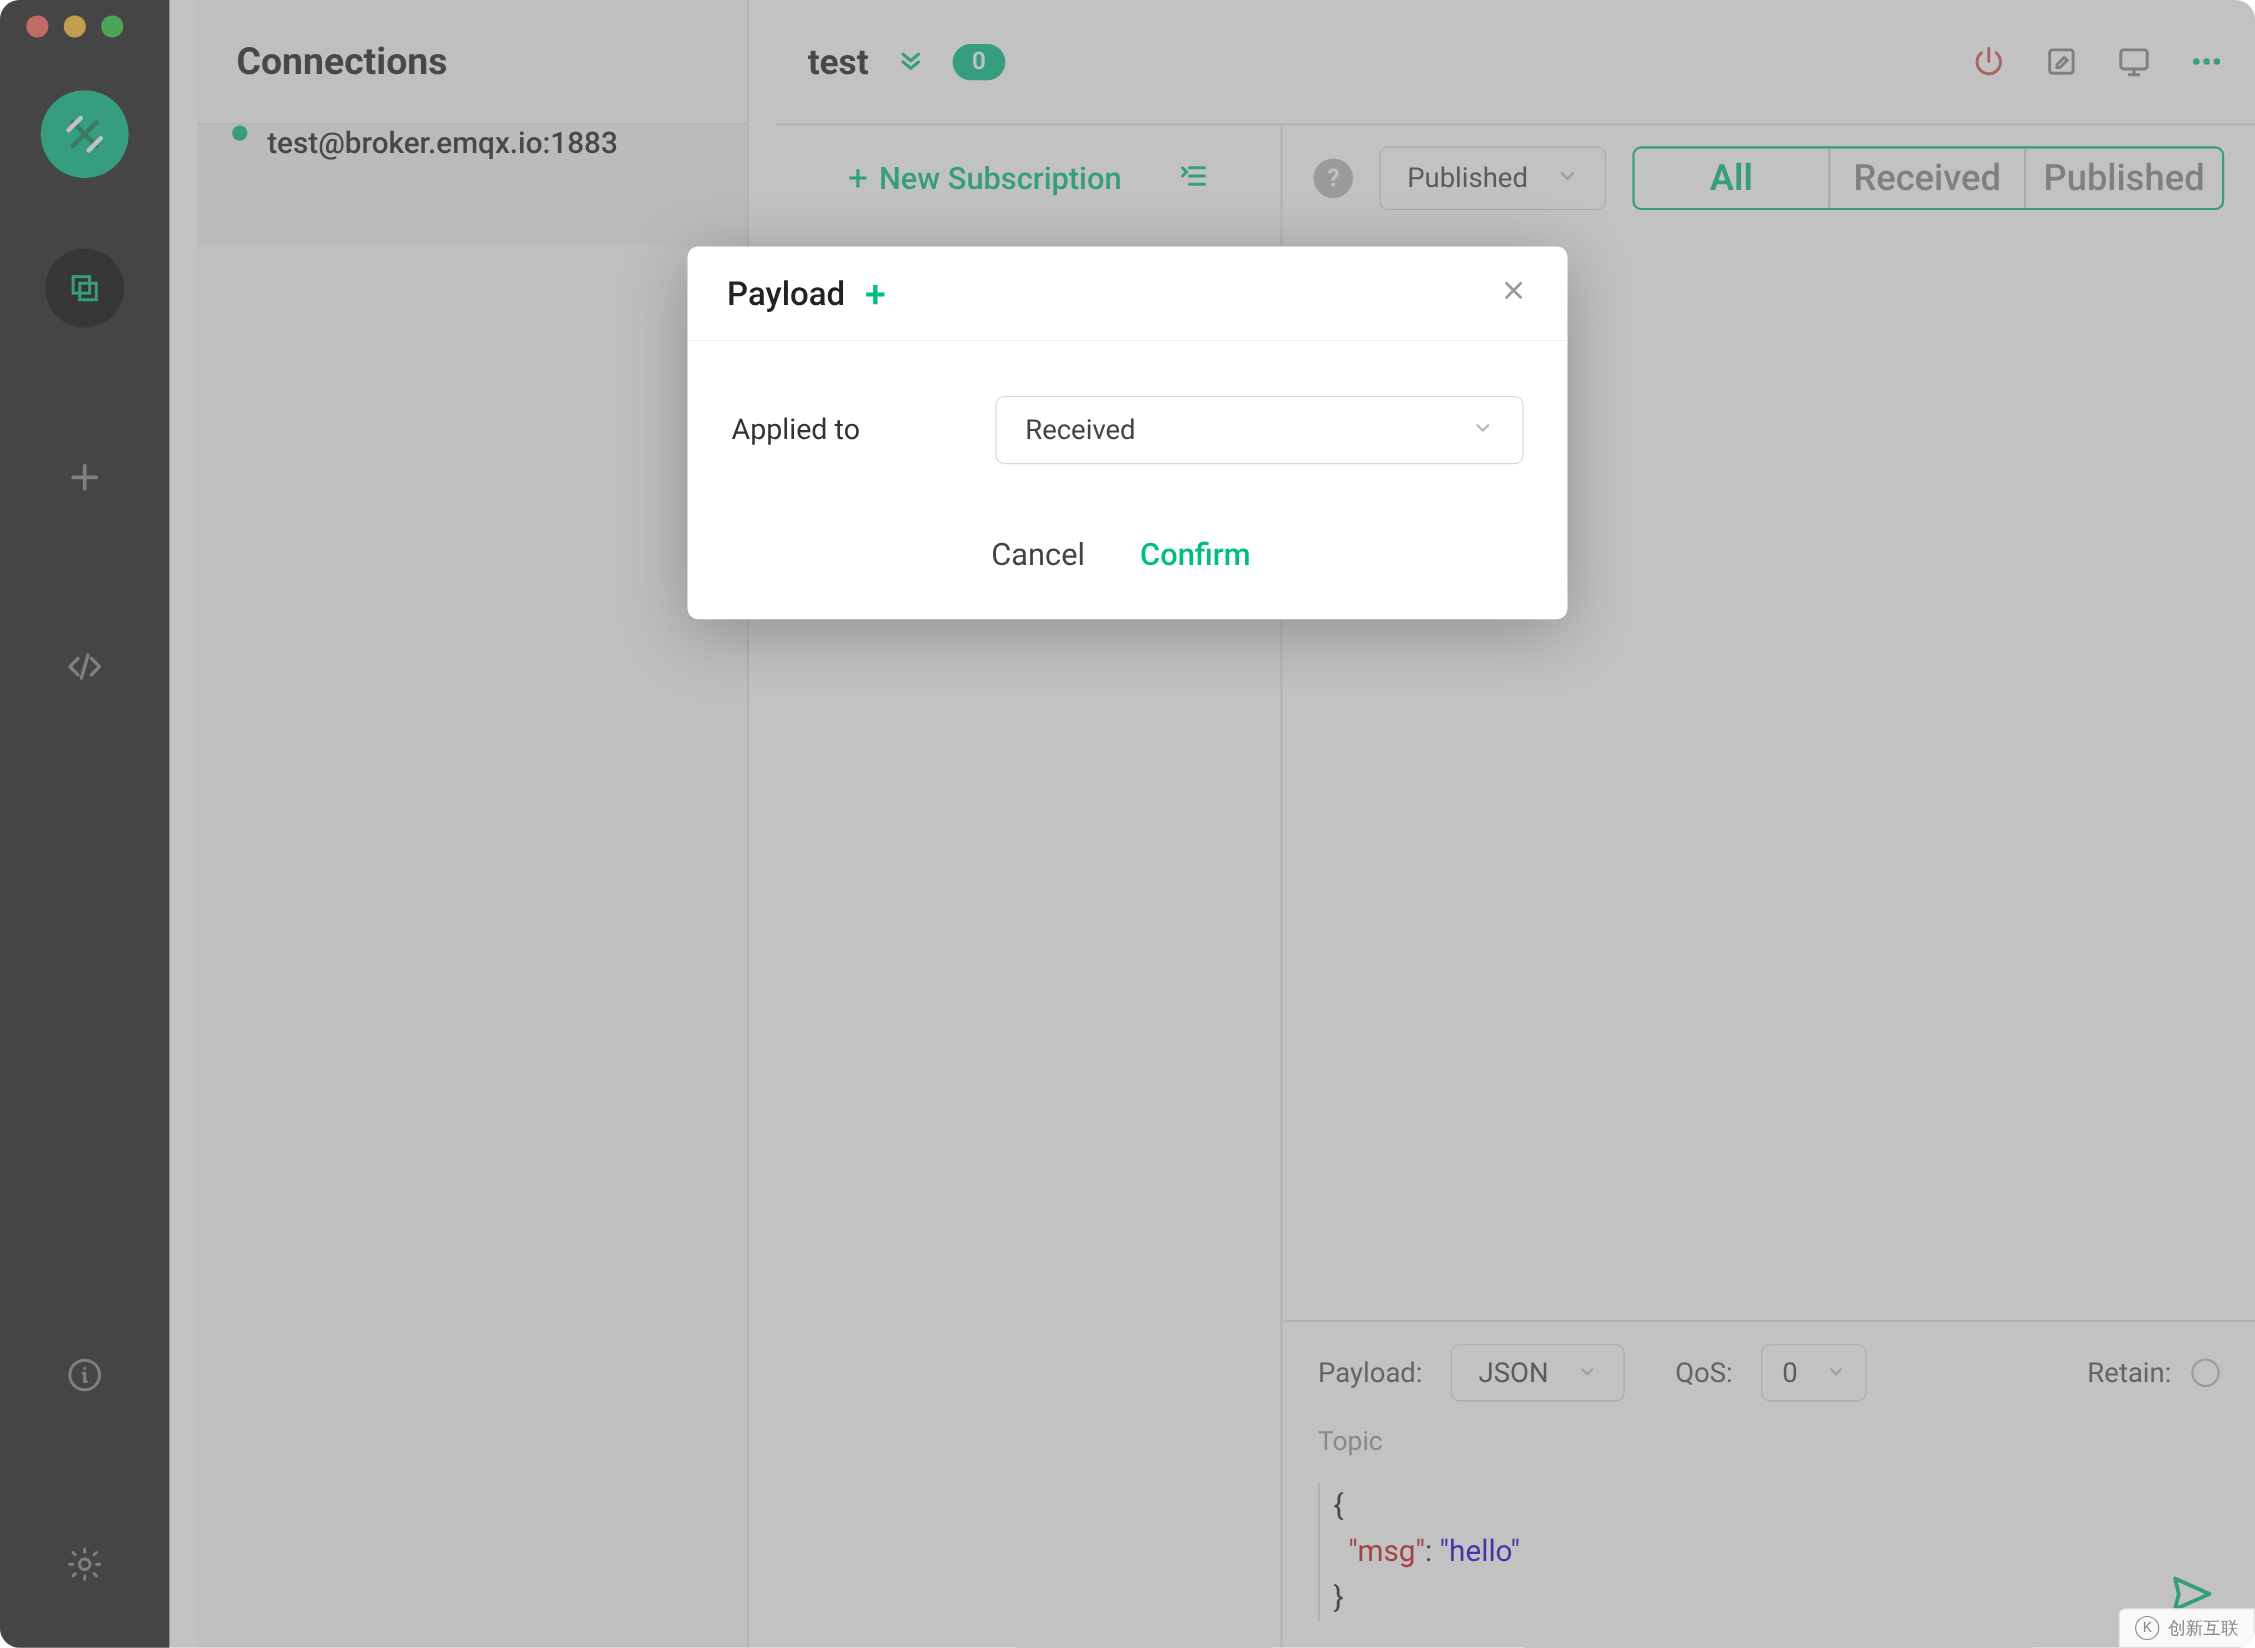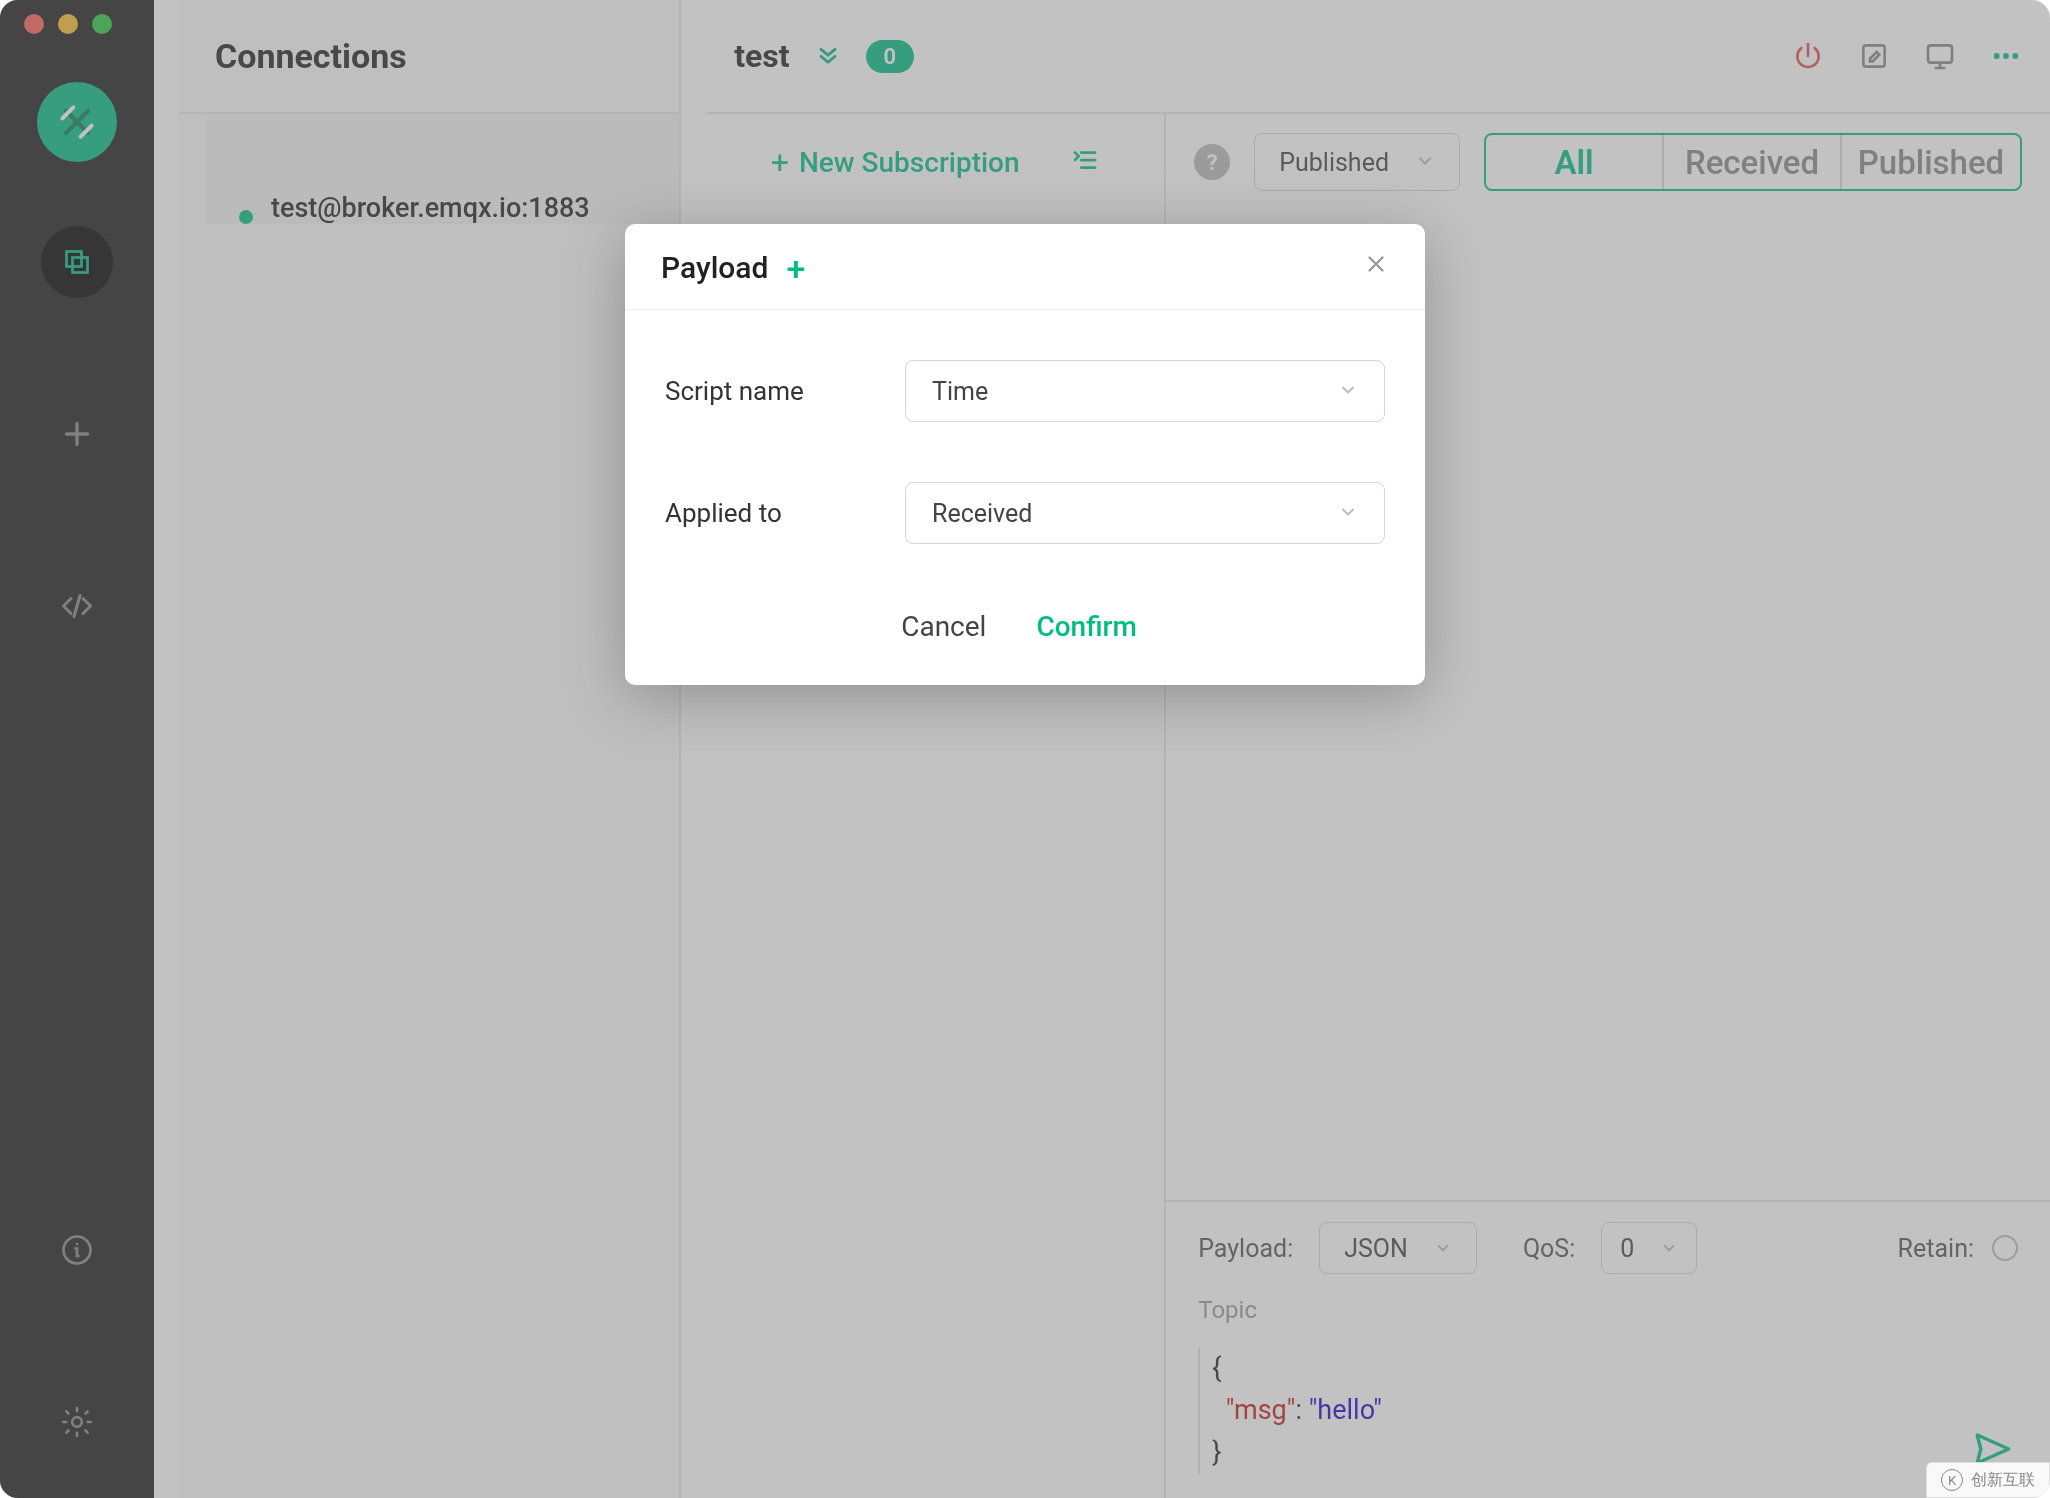--- a/index.html
+++ b/index.html
@@ -44,22 +44,22 @@
   background: #fafafa;
   border-right: 2px solid #e6e6e6;
   display: flex; flex-direction: column;
 }
 .conn-header {
   height: 114px; display: flex; align-items: center;
   padding: 0 36px; font-size: 34px; font-weight: 700; color: #222;
   border-bottom: 2px solid #e6e6e6;
 }
 .conn-item {
-  height: 110px; display: flex; align-items: flex-end; gap: 18px;
-  padding: 0 32px; background: #f2f2f2; margin-left: 28px;
+  height: 110px; display: flex; align-items: flex-start; gap: 18px;
+  padding: 0 32px; background: #f2f2f2;
 }
 .dot { width: 14px; height: 14px; border-radius: 50%; background: #00be83; }
 .conn-name { font-size: 27px; color: #222; font-weight: 500; }
 
 
 .main { flex: 1; display: flex; flex-direction: column; height: 100%; background: #fff; }
 
 .top-bar {
   height: 114px; display: flex; align-items: center;
   padding: 0 28px; border-bottom: 2px solid #e6e6e6;
@@ -359,31 +359,20 @@
           <span class="dlg-add">+</span>
         </div>
         <span class="dlg-close">
           <svg width="26" height="26" viewBox="0 0 24 24" fill="none" stroke="currentColor" stroke-width="2.2">
               <path d="M6 6l12 12M18 6L6 18" stroke-linecap="round"></path>
             </svg>
         </span>
       </div>
       <div class="dlg-body">
         <div class="form-row">
-          <span class="form-label">Script name</span>
-          <div class="form-select">
-            <span>Time</span>
-            <span class="caret" style="color:#bbb">
-              <svg width="20" height="20" viewBox="0 0 24 24" fill="none" stroke="currentColor" stroke-width="2.4">
-                  <path d="M6 9l6 6 6-6" stroke-linecap="round" stroke-linejoin="round"></path>
-                </svg>
-            </span>
-          </div>
-        </div>
-        <div class="form-row">
           <span class="form-label">Applied to</span>
           <div class="form-select">
             <span>Received</span>
             <span class="caret" style="color:#bbb">
               <svg width="20" height="20" viewBox="0 0 24 24" fill="none" stroke="currentColor" stroke-width="2.4">
                   <path d="M6 9l6 6 6-6" stroke-linecap="round" stroke-linejoin="round"></path>
                 </svg>
             </span>
           </div>
         </div>

